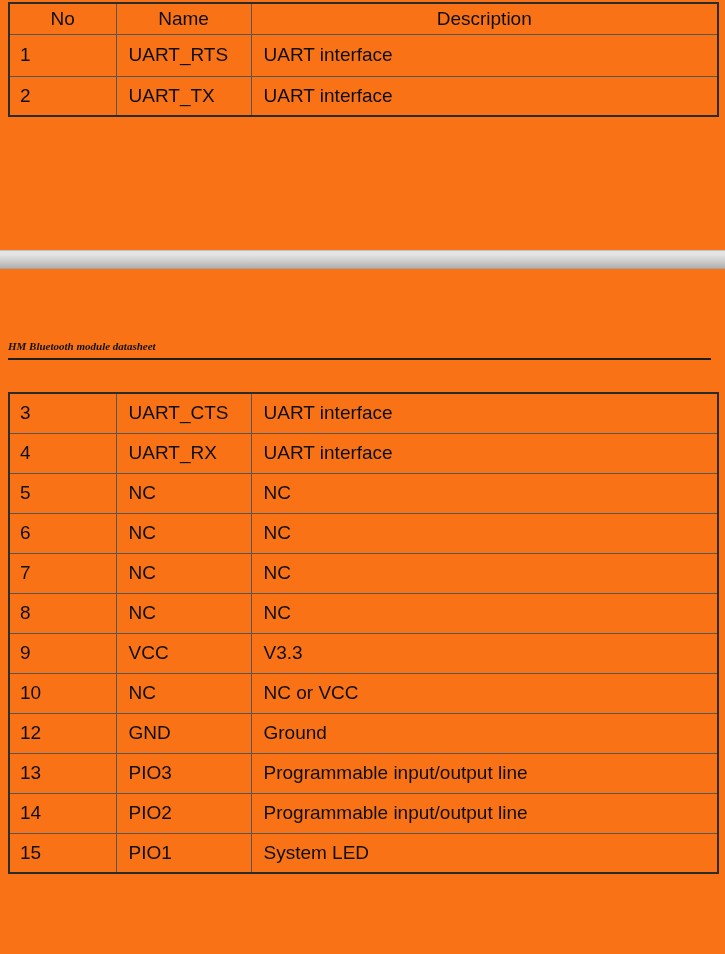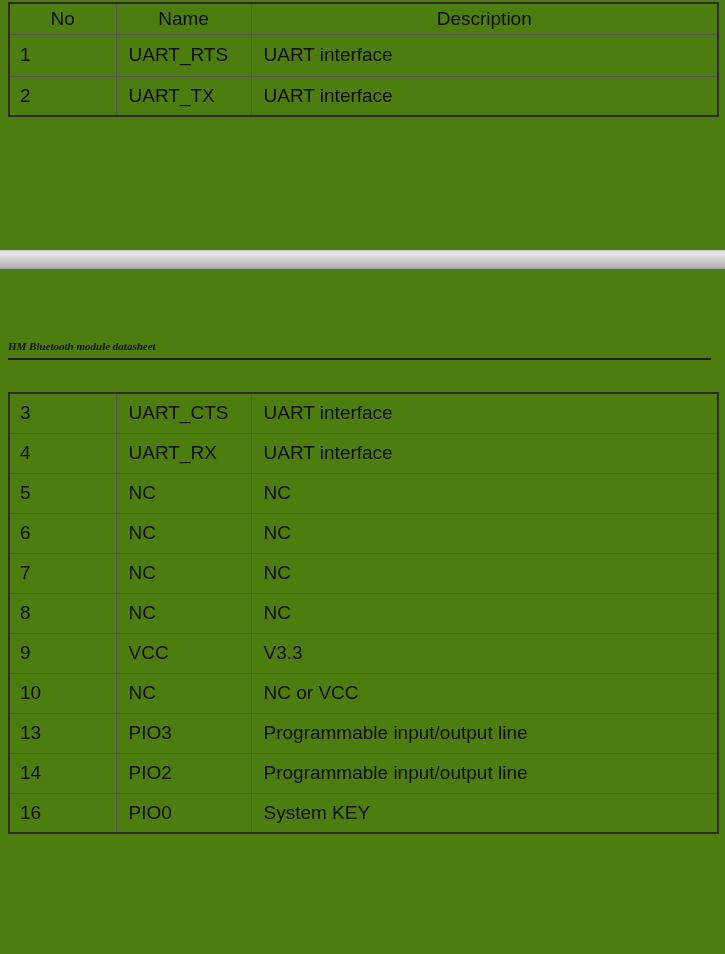--- a/index.html
+++ b/index.html
@@ -9,21 +9,21 @@
     --separator-light: #e4e4e4;
     --separator-mid: #cccccc;
     --separator-dark: #b0b0b0;
     --header-rule: #1f1f1f;
   }
   html, body { margin: 0; padding: 0; background: #ffffff; }
   .canvas {
     position: relative;
     width: 725px;
     height: 954px;
-    background: #4d7c0f;
+    background: #f97316;
     overflow: hidden;
     font-family: "Liberation Sans", sans-serif;
     color: var(--text);
   }
   .pin-table {
     position: absolute;
     left: 8px;
     width: 709px;
     border-collapse: collapse;
     table-layout: fixed;
@@ -160,30 +160,35 @@
         <td class="cell-no">9</td>
         <td class="cell-name">VCC</td>
         <td class="cell-desc">V3.3</td>
       </tr>
       <tr class="h40">
         <td class="cell-no">10</td>
         <td class="cell-name">NC</td>
         <td class="cell-desc">NC or VCC</td>
       </tr>
       <tr class="h40">
+        <td class="cell-no">12</td>
+        <td class="cell-name">GND</td>
+        <td class="cell-desc">Ground</td>
+      </tr>
+      <tr class="h40">
         <td class="cell-no">13</td>
         <td class="cell-name">PIO3</td>
         <td class="cell-desc">Programmable input/output line</td>
       </tr>
       <tr class="h40">
         <td class="cell-no">14</td>
         <td class="cell-name">PIO2</td>
         <td class="cell-desc">Programmable input/output line</td>
       </tr>
       <tr class="h40">
-        <td class="cell-no">16</td>
-        <td class="cell-name">PIO0</td>
-        <td class="cell-desc">System KEY</td>
+        <td class="cell-no">15</td>
+        <td class="cell-name">PIO1</td>
+        <td class="cell-desc">System LED</td>
       </tr>
     </tbody>
   </table>
 
 </div>
 
 </body></html>

